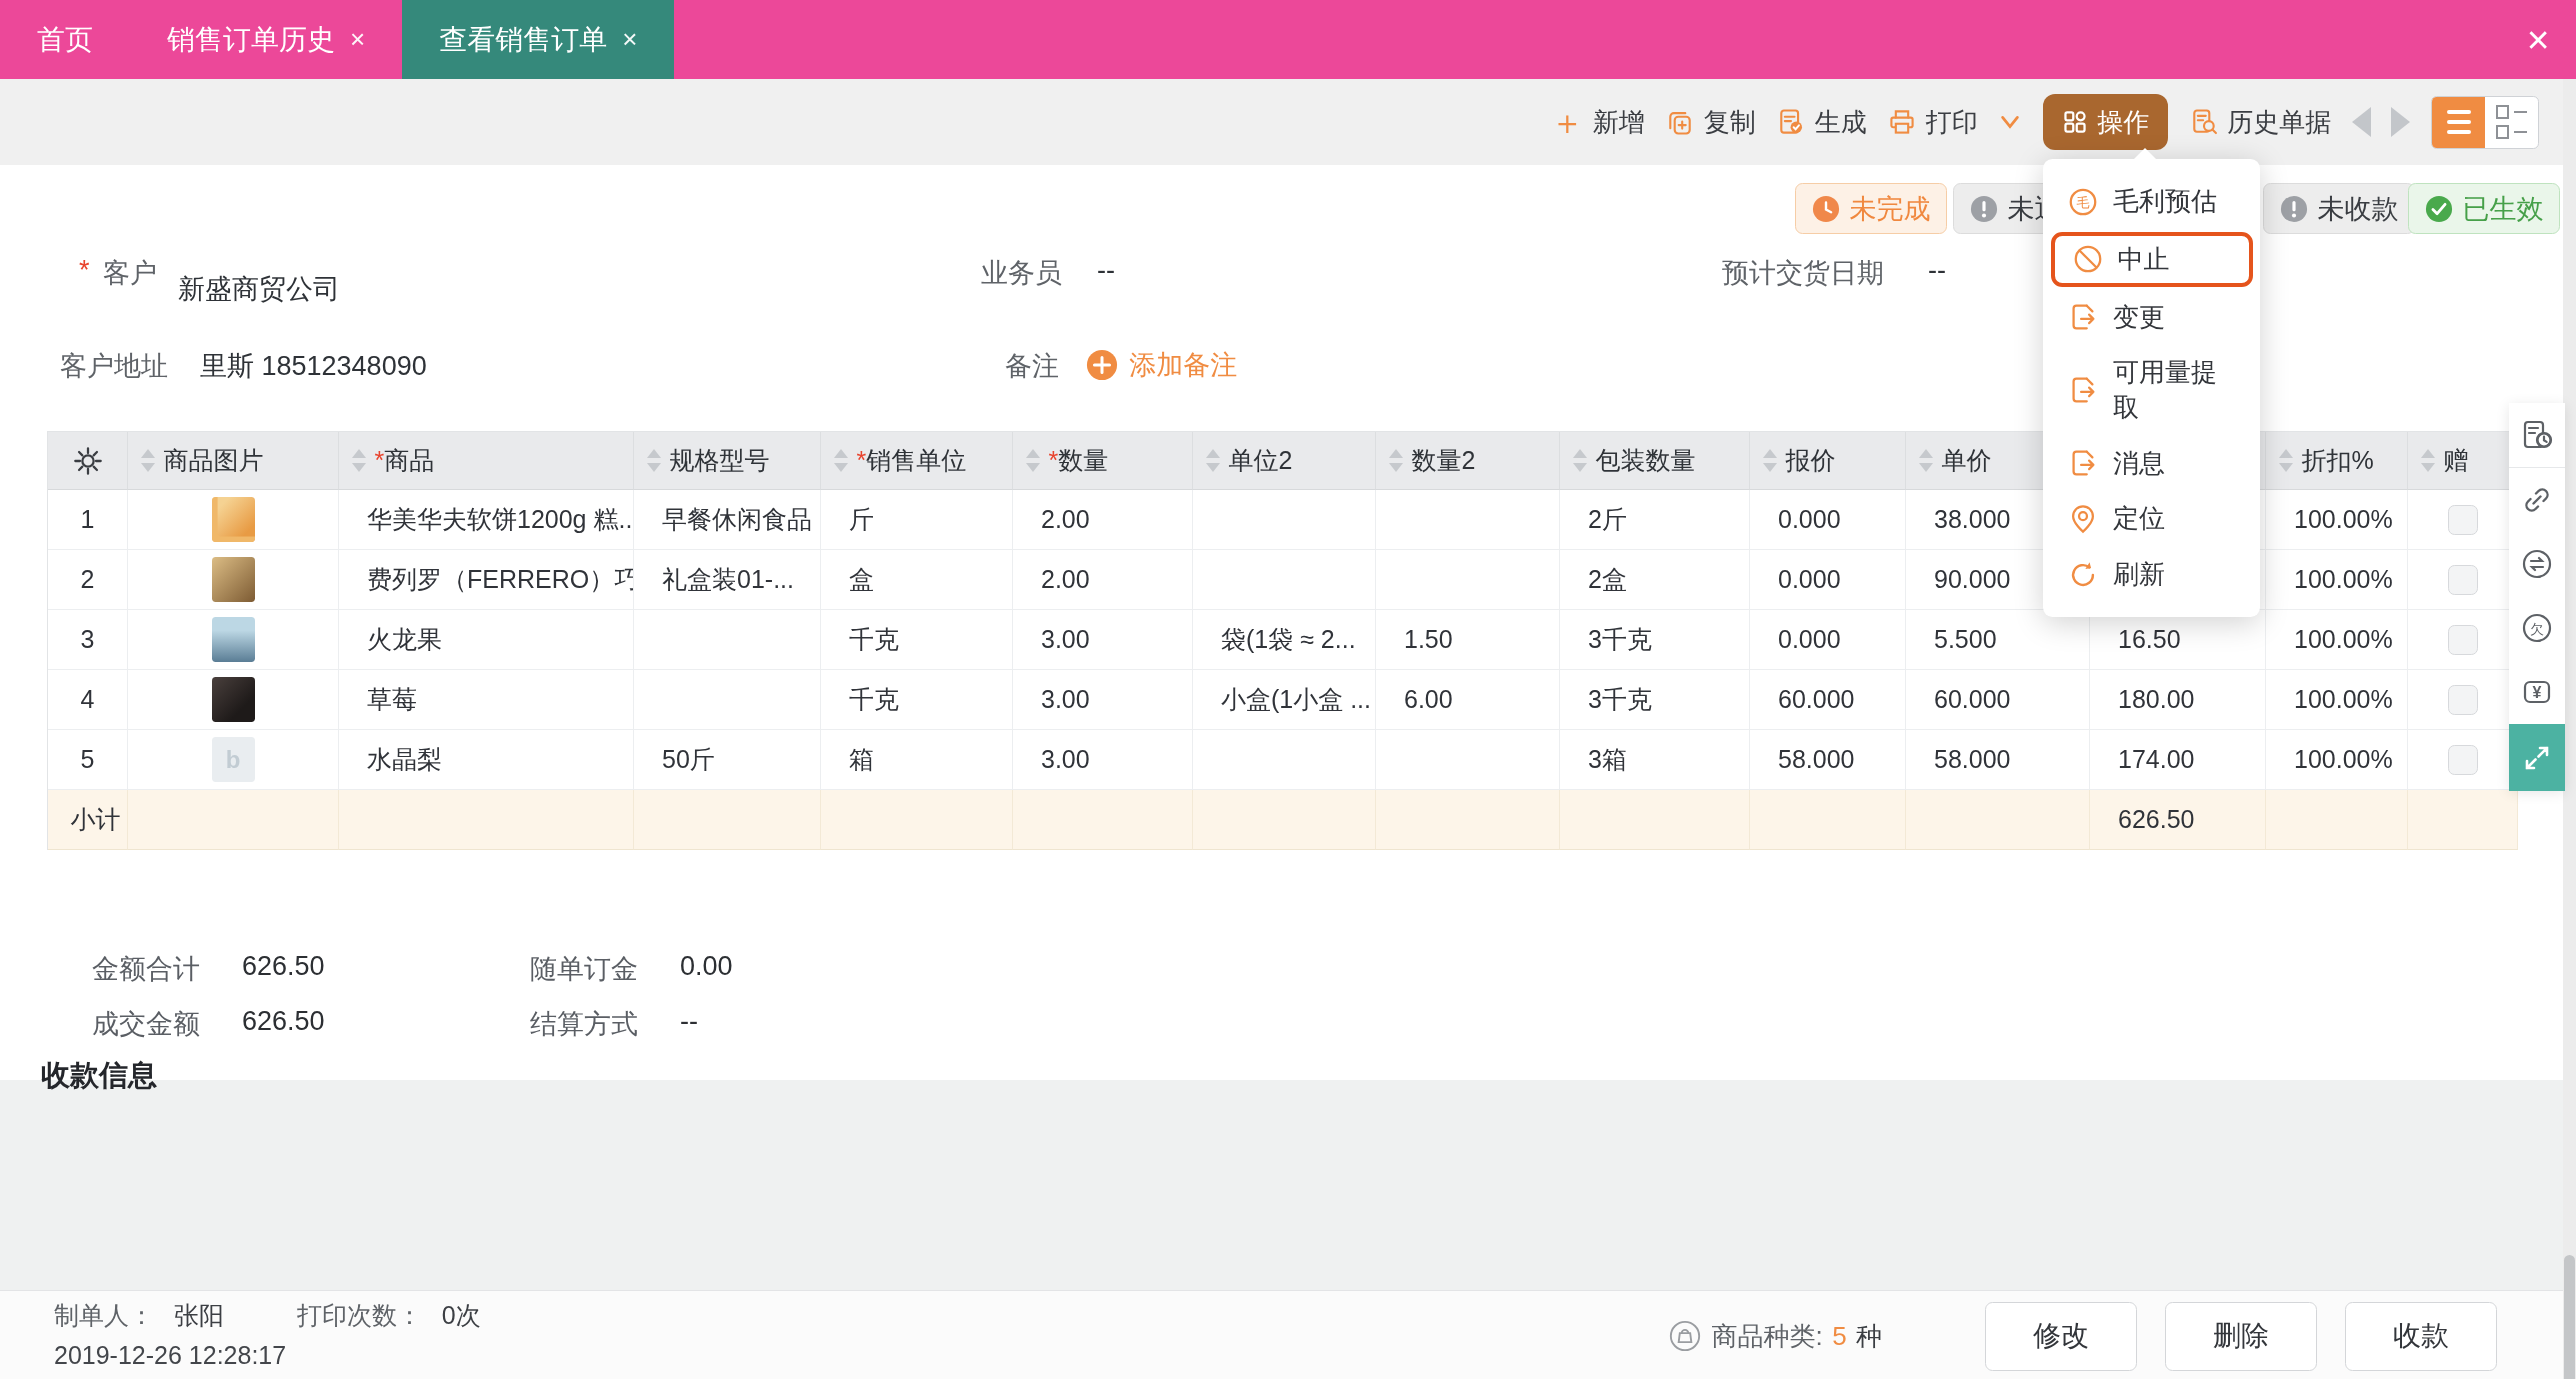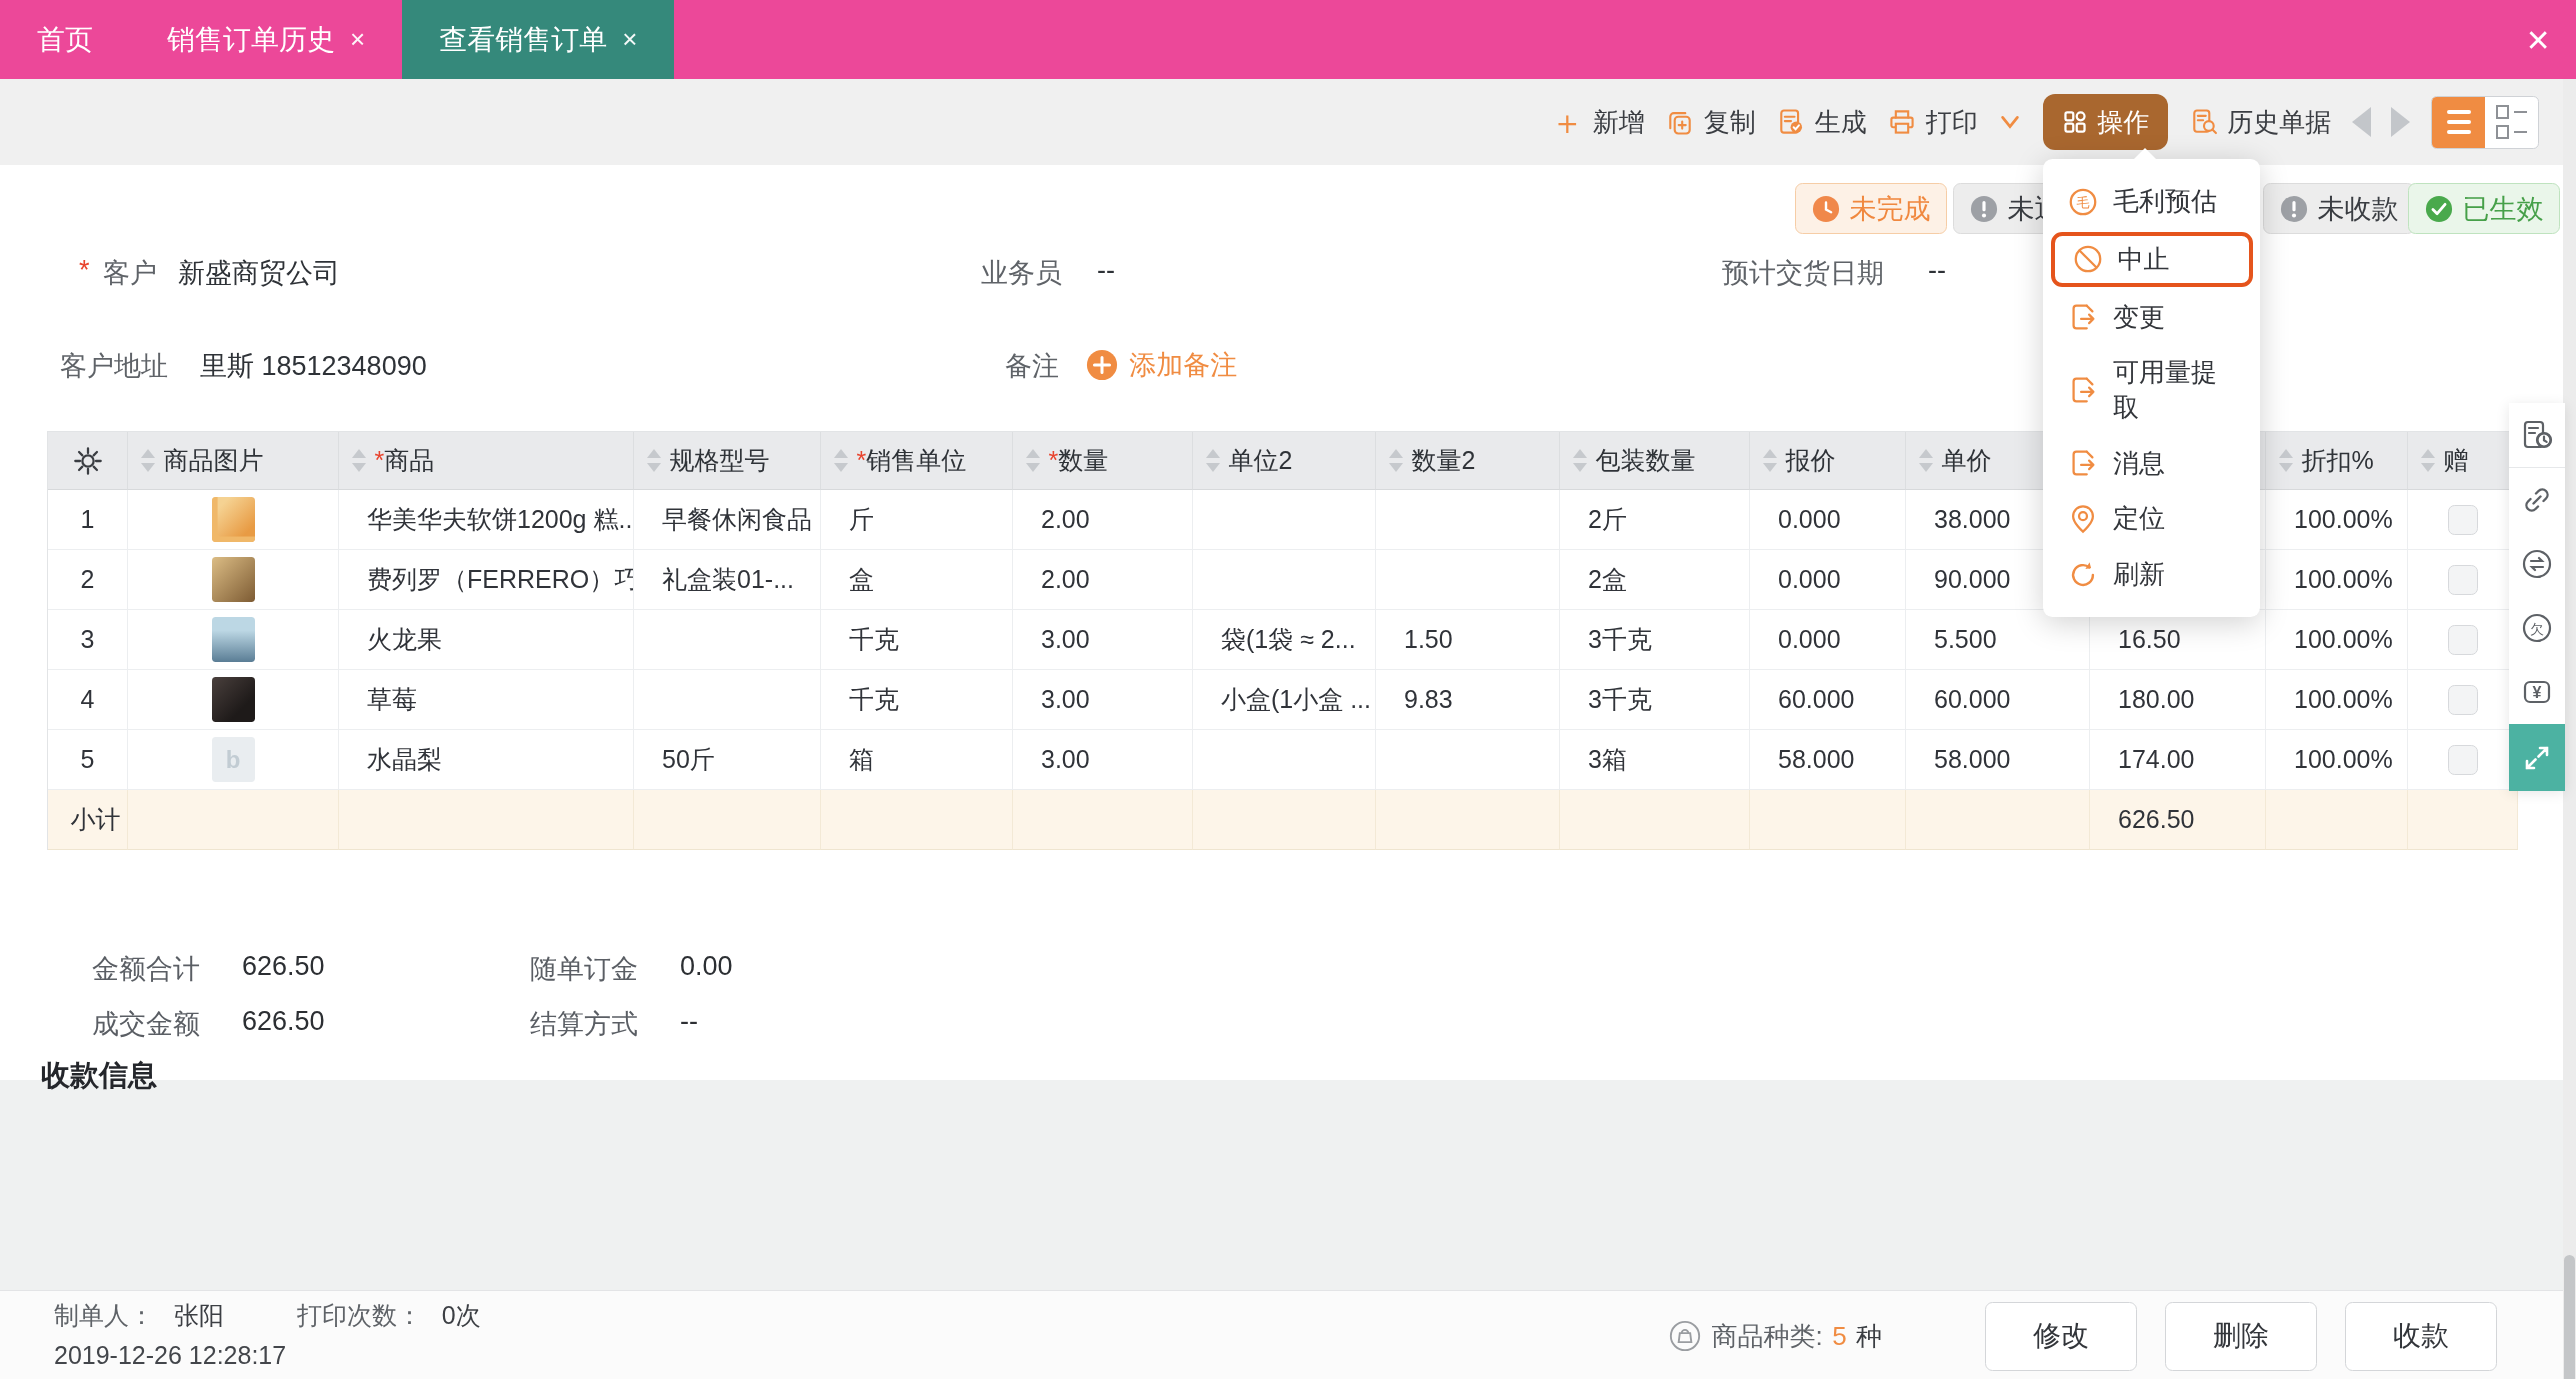--- a/index.html
+++ b/index.html
@@ -209,21 +209,21 @@
             </div>
         </div>
       </div>
     </div>
   </div>
 
   <div class="content">
 
     <span class="f req" style="left:79px;top:90px;">*</span>
     <span class="f lab" style="left:103px;top:90px;">客户</span>
-    <span class="f val" style="left:178px;top:90px;">新盛商贸公司</span>
+    <span class="f val" style="left:178px;top:106px;">新盛商贸公司</span>
     <span class="f lab" style="left:981px;top:90px;">业务员</span>
     <span class="f val" style="left:1097px;top:90px;">--</span>
     <span class="f lab" style="left:1722px;top:90px;">预计交货日期</span>
     <span class="f val" style="left:1928px;top:90px;">--</span>
 
     <span class="f lab" style="left:60px;top:183px;">客户地址</span>
     <span class="f val" style="left:200px;top:183px;">里斯 18512348090</span>
     <span class="f lab" style="left:1005px;top:183px;">备注</span>
     <span class="f addnote" style="left:1086px;top:182px;">
       <span>
@@ -443,21 +443,21 @@
       </div>
       <div class="td center">4</div>
       <div class="td center">
         <span class="thumb t4"></span>
       </div>
       <div class="td">草莓</div>
       <div class="td"></div>
       <div class="td">千克</div>
       <div class="td">3.00</div>
       <div class="td">小盒(1小盒 ...</div>
-      <div class="td">9.83</div>
+      <div class="td">6.00</div>
       <div class="td">3千克</div>
       <div class="td">60.000</div>
       <div class="td">60.000</div>
       <div class="td">180.00</div>
       <div class="td">100.00%</div>
       <div class="td center">
         <span class="cb"></span>
       </div>
       <div class="td center">5</div>
       <div class="td center">

